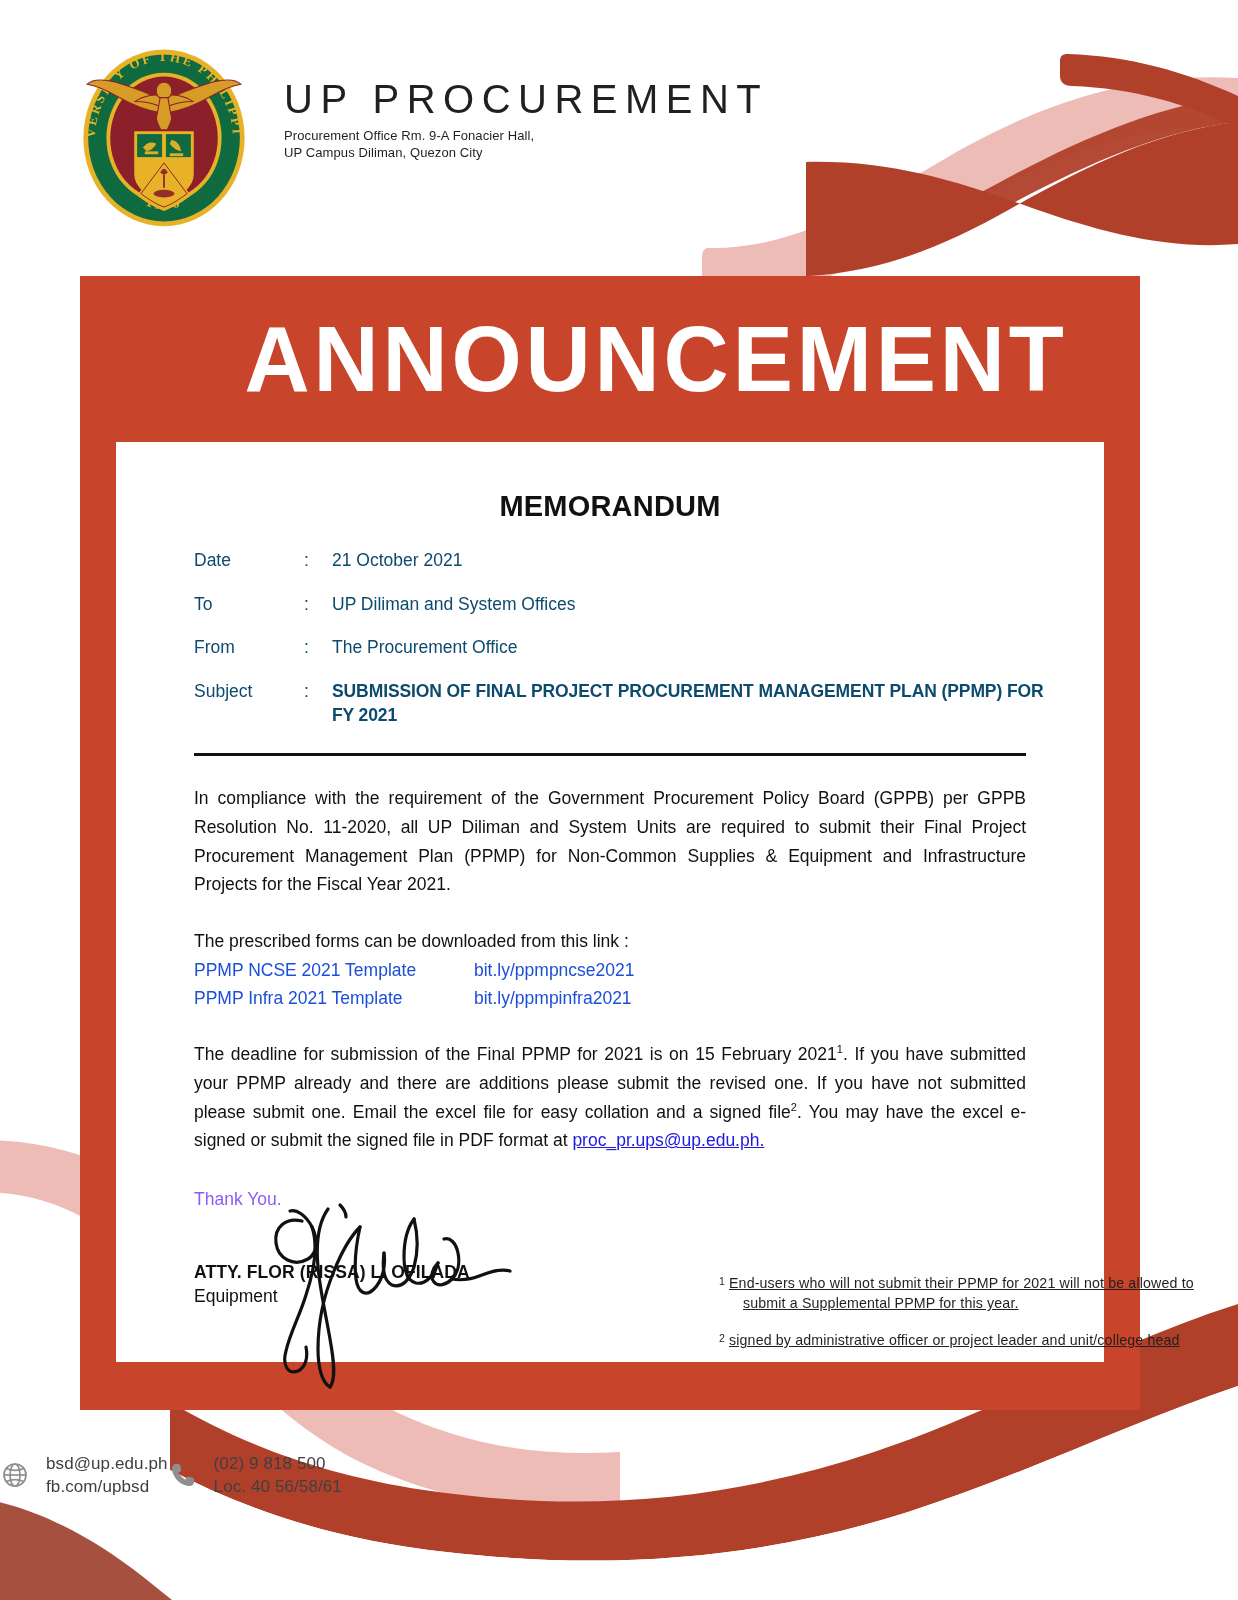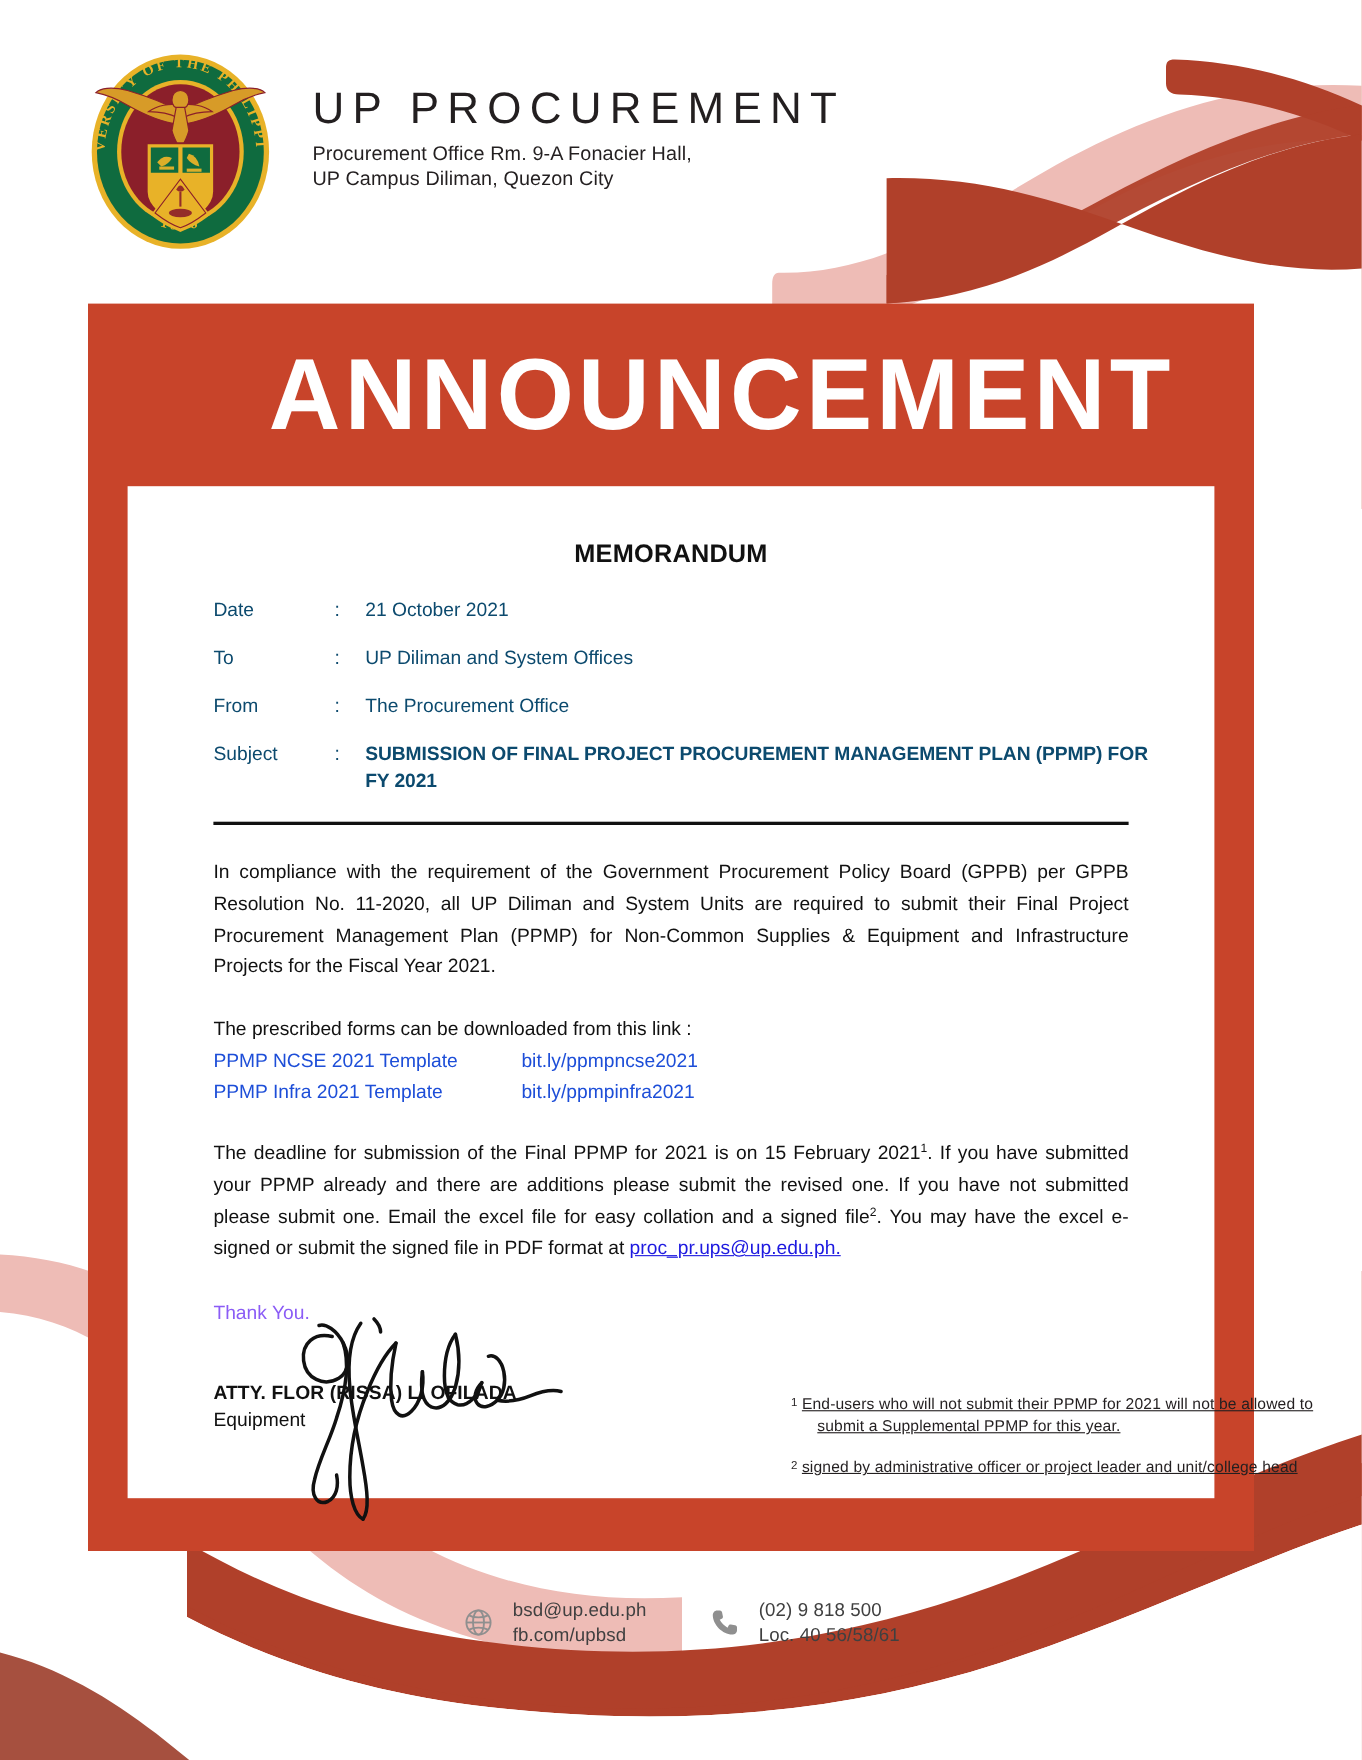--- a/index.html
+++ b/index.html
@@ -46,21 +46,21 @@
     font-size: 40px;
     font-weight: 400;
     letter-spacing: 7.5px;
     color: #231f20;
     line-height: 1.05;
     white-space: nowrap;
   }
   .brand-sub {
     margin-top: 8px;
     font-family: "Liberation Sans", sans-serif;
-    font-size: 18px;
+    font-size: 13px;
     font-weight: 400;
     color: #231f20;
     line-height: 1.28;
     letter-spacing: 0.1px;
   }
 
   
   .frame {
     position: absolute;
     left: 80px; top: 276px;
@@ -91,21 +91,21 @@
   .page {
     position: absolute;
     left: 36px; top: 166px;
     width: 988px; height: 920px;
     background: #ffffff;
     padding: 30px 34px 0 34px;
   }
 
   .memo-title {
     text-align: center;
-    font-size: 23px;
+    font-size: 29px;
     font-weight: 700;
     color: #111;
     letter-spacing: 0.2px;
     margin: 18px 0 0 0;
   }
 
   
   .meta {
     margin-top: 26px;
     margin-left: 44px;
@@ -206,22 +206,20 @@
   .fnote-body .cont { display: block; padding-left: 14px; }
 
   
   .pfooter {
     position: absolute;
     left: 0; top: 1452px;
     width: 1238px; height: 110px;
     z-index: 3;
     display: flex;
     align-items: flex-start;
-    justify-content: center;
-    gap: 56px;
   }
   .contact {
     display: flex;
     align-items: center;
     gap: 16px;
   }
   .contact-icon { width: 30px; height: 30px; flex: 0 0 30px; }
   .contact-icon svg { display: block; width: 30px; height: 30px; }
   .contact-lines {
     font-size: 17px;

